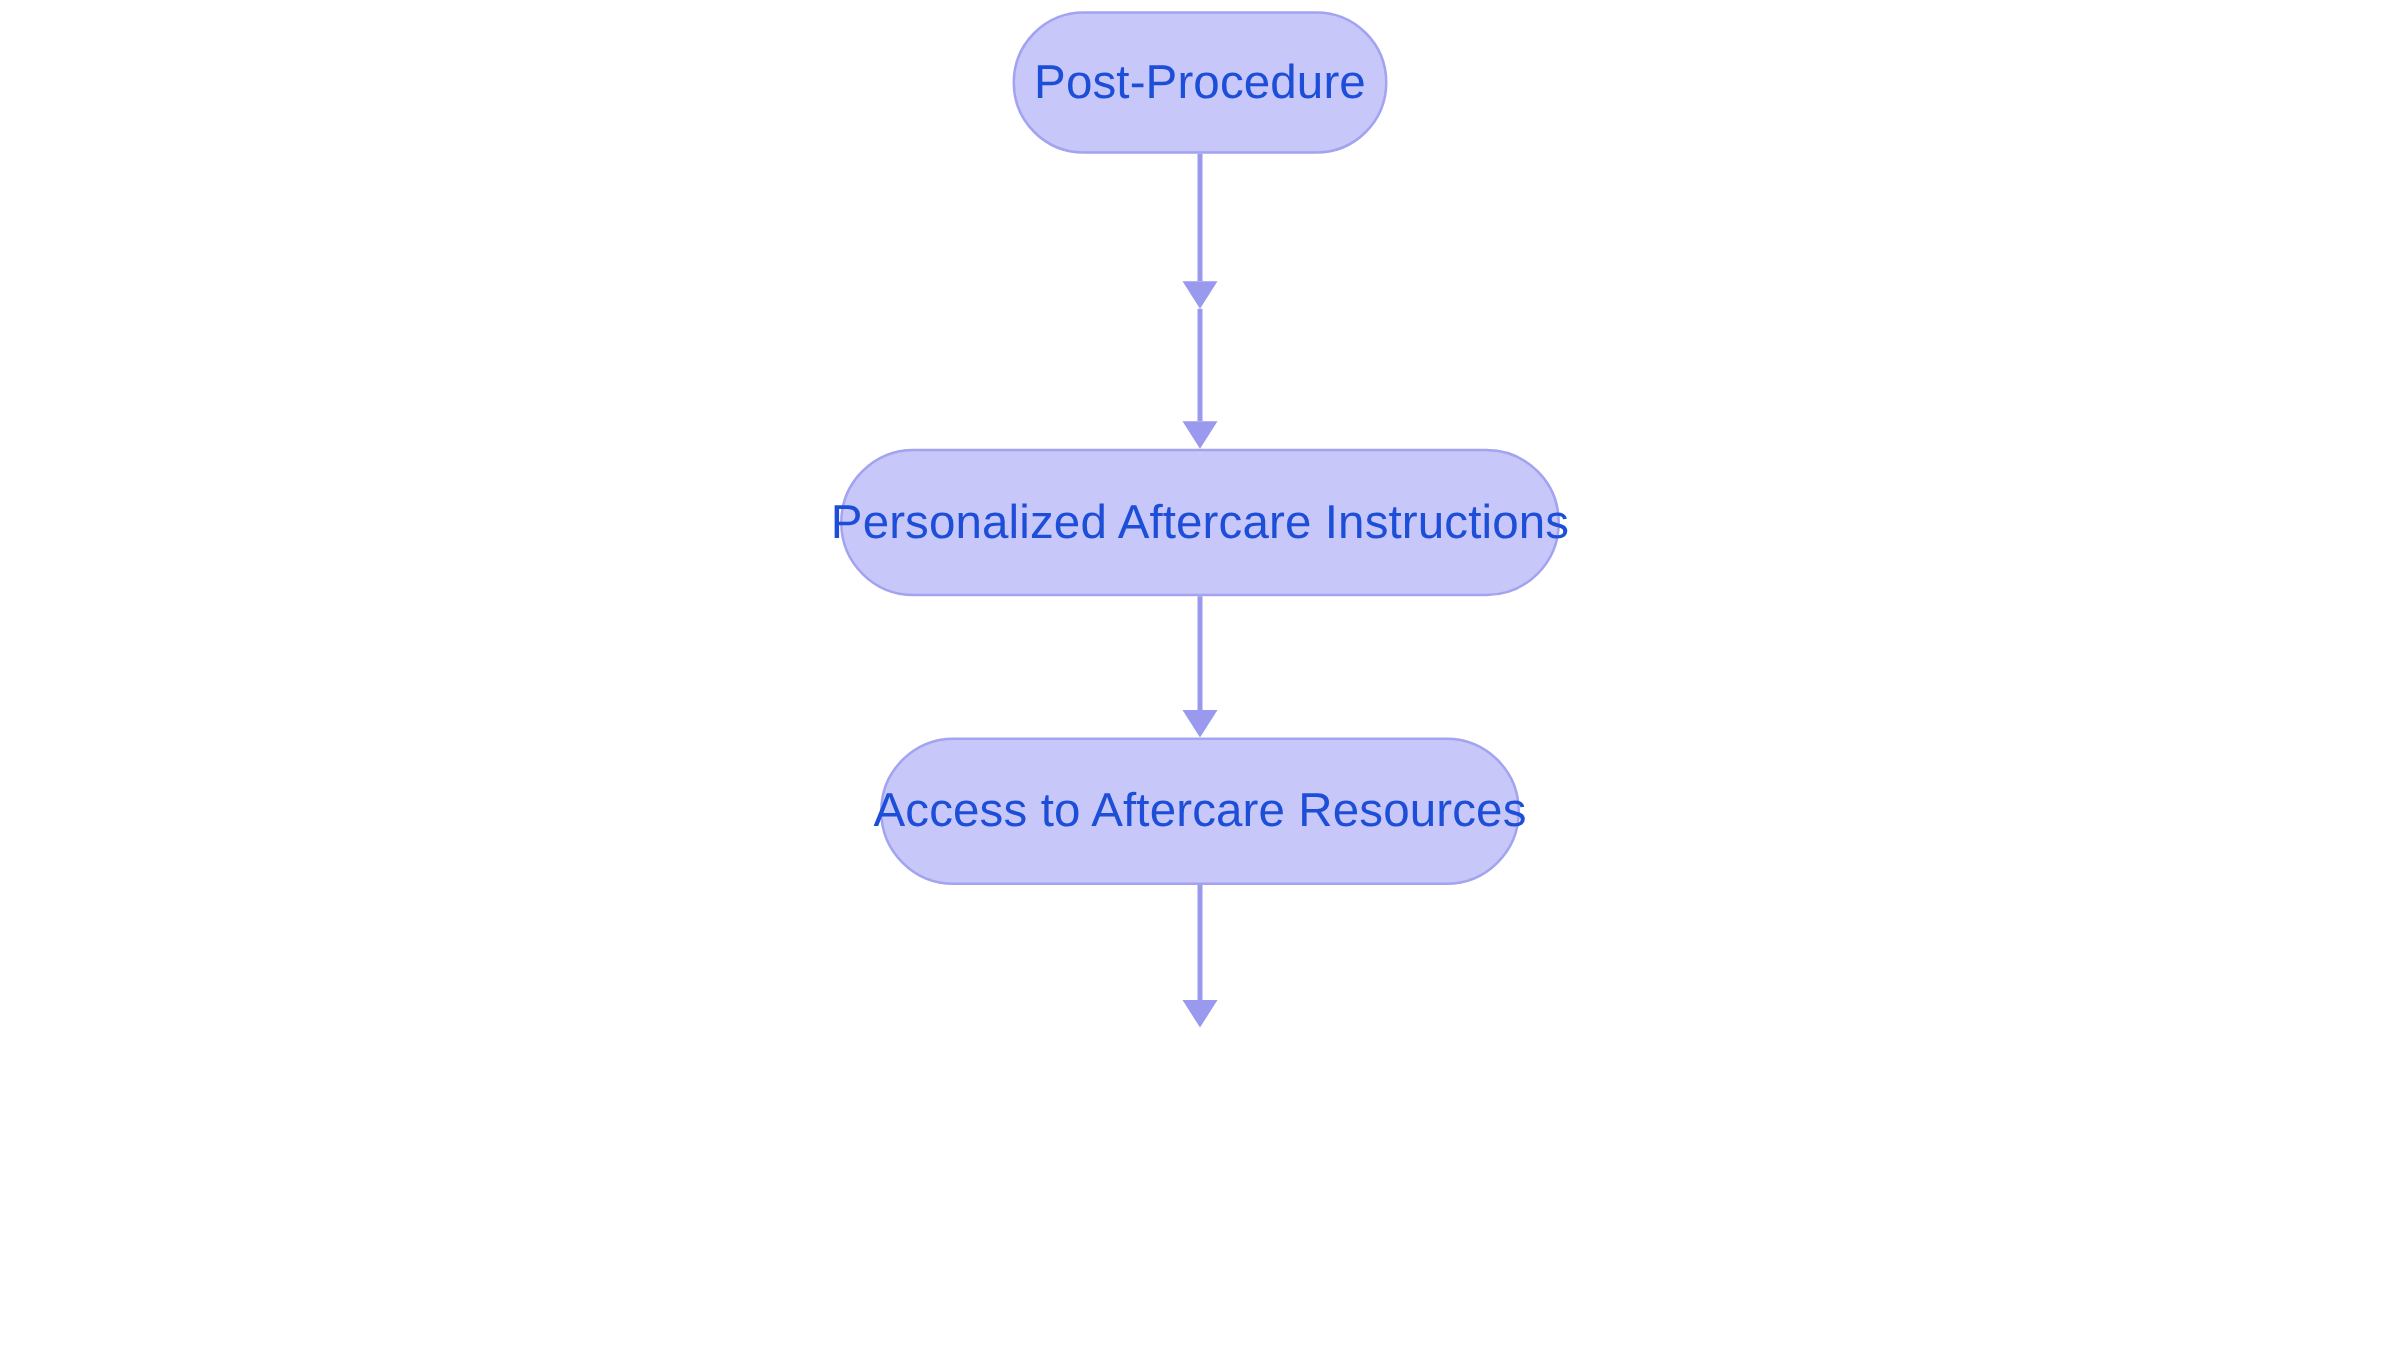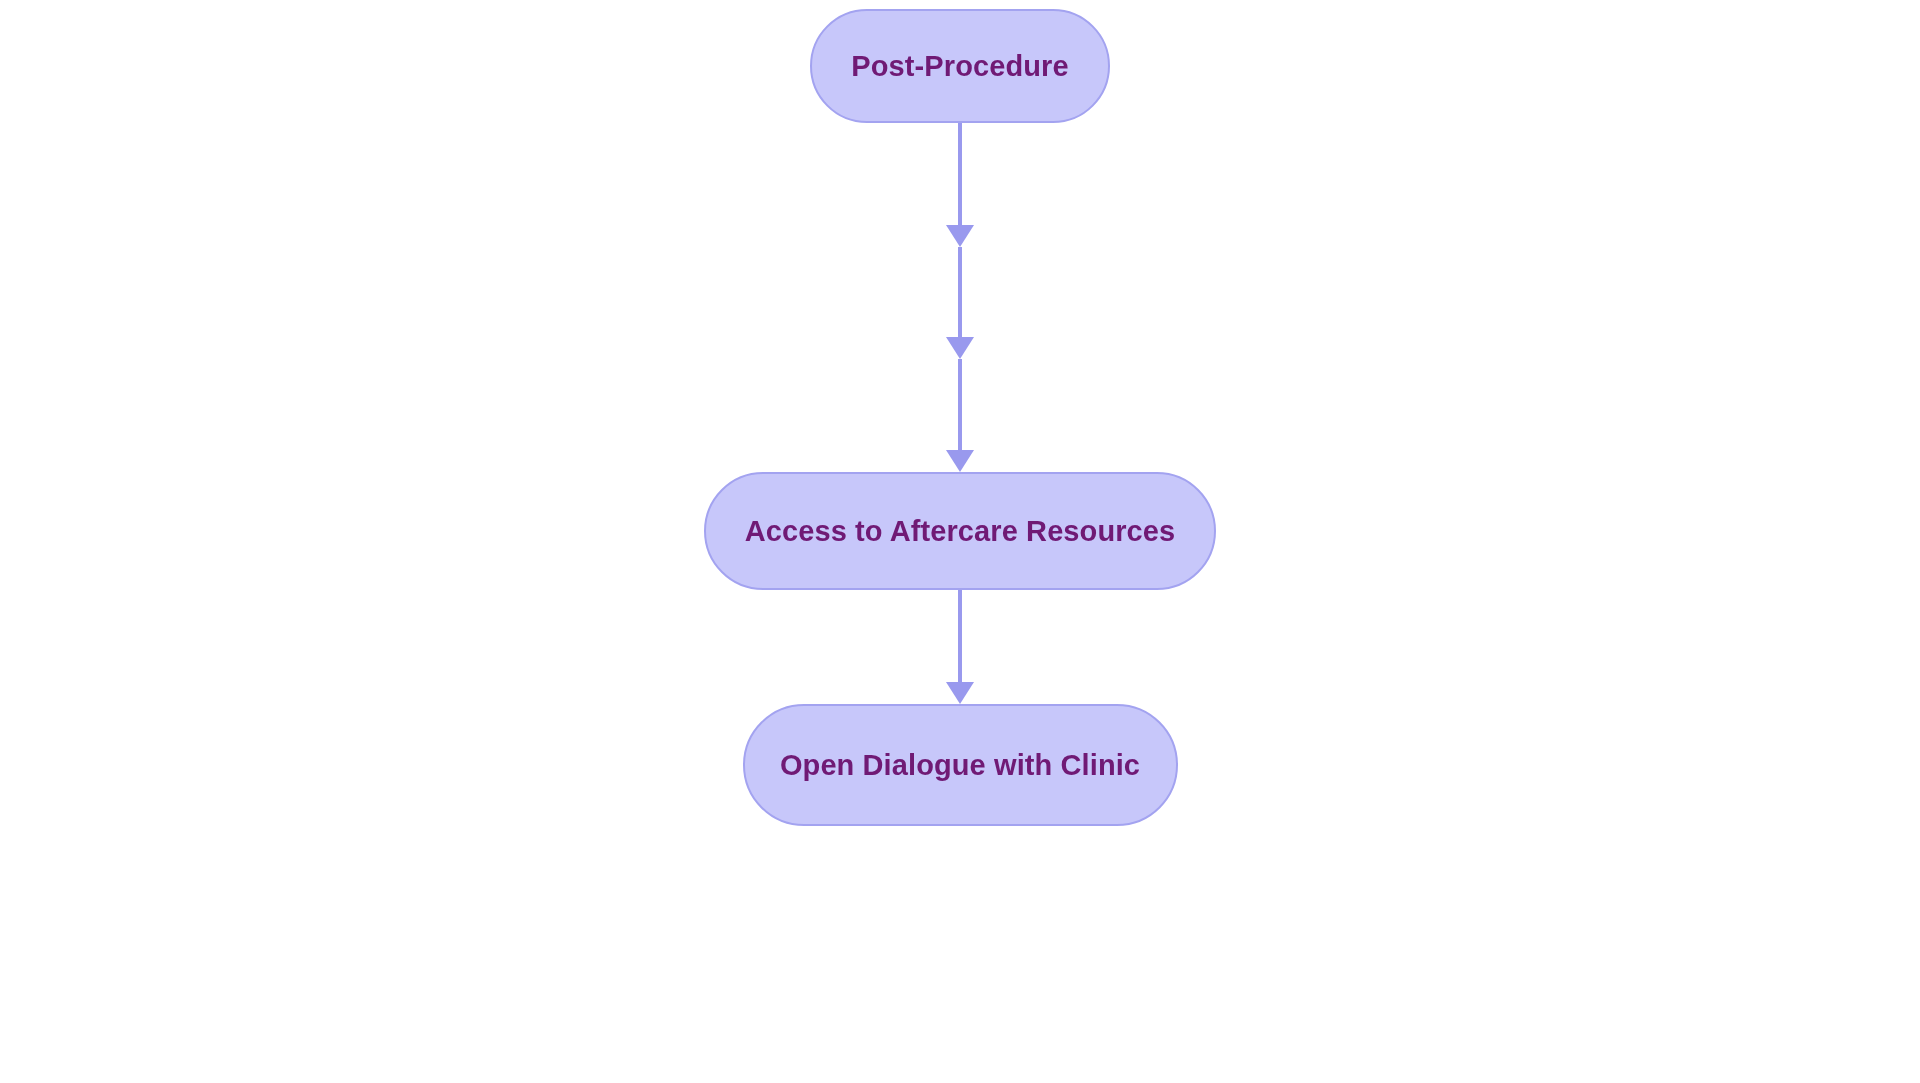--- a/index.html
+++ b/index.html
@@ -38,23 +38,23 @@
   .node {
     box-sizing: border-box;
     background: #c7c7fa;
     border: 2px solid #a3a3f0;
     display: flex;
     align-items: center;
     justify-content: center;
     flex: none;
   }
   .node-label {
-    color: #701a75;
-    font-size: 29px;
-    font-weight: 700;
+    color: #1d4ed8;
+    font-size: 38px;
+    font-weight: 400;
     line-height: 1;
     white-space: nowrap;
     letter-spacing: 0.1px;
   }
 
   
   .node-1 { width: 300px; height: 114px; border-radius: 57px; margin-top: 9px; }
   .node-2 { width: 585px; height: 118px; border-radius: 59px; }
   .node-3 { width: 576px; height: 118px; border-radius: 59px; }
   .node-4 { width: 512px; height: 118px; border-radius: 59px; }
@@ -109,33 +109,33 @@
       <div class="connector-line"></div>
       <div class="connector-head"></div>
     </div>
 
 
     <div class="connector connector-2">
       <div class="connector-line"></div>
       <div class="connector-head"></div>
     </div>
 
+    <div class="node node-3">
+      <span class="node-label">Personalized Aftercare Instructions</span>
+    </div>
 
     <div class="connector connector-3">
       <div class="connector-line"></div>
       <div class="connector-head"></div>
     </div>
 
     <div class="node node-4">
       <span class="node-label">Access to Aftercare Resources</span>
     </div>
 
     <div class="connector connector-4">
       <div class="connector-line"></div>
       <div class="connector-head"></div>
     </div>
 
-    <div class="node node-5">
-      <span class="node-label">Open Dialogue with Clinic</span>
-    </div>
 
   </div>
 </div>
 
 </body></html>

